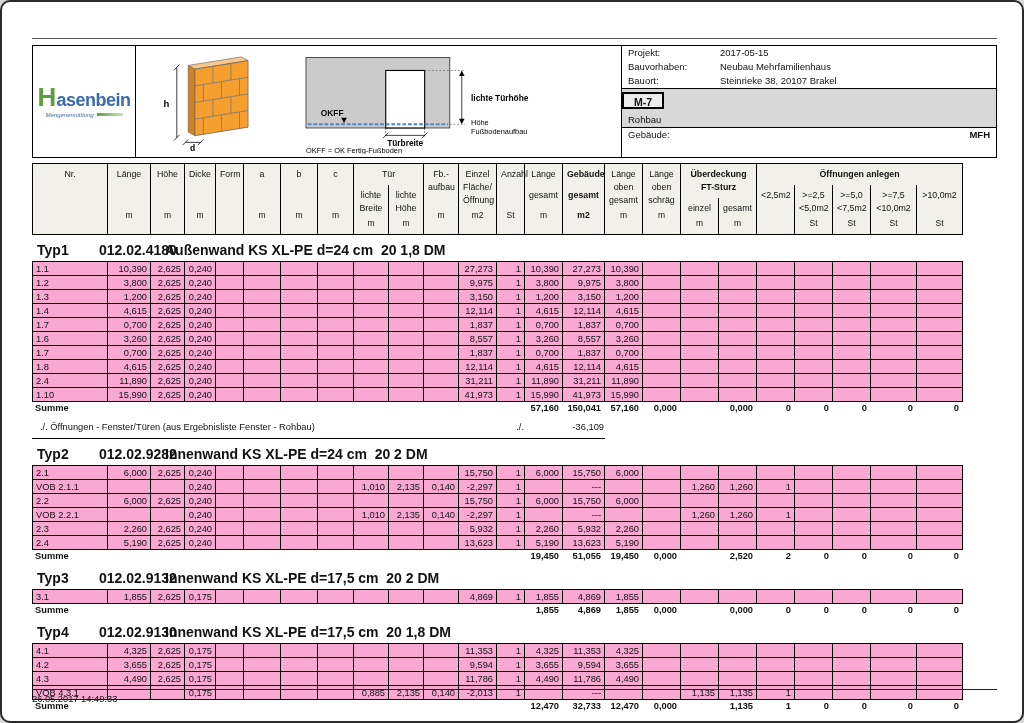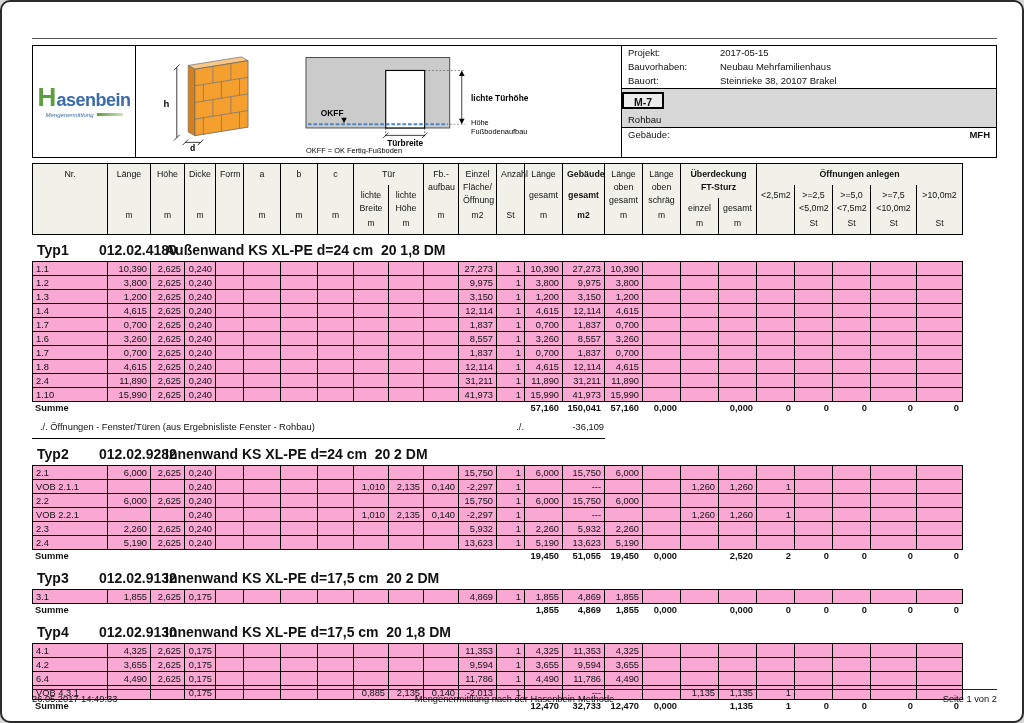--- a/index.html
+++ b/index.html
@@ -1183,21 +1183,21 @@
                 <td class="cr"></td>
                 <td class="cr"></td>
                 <td class="cr"></td>
                 <td class="cr"></td>
                 <td class="cr"></td>
                 <td class="cr"></td>
                 <td class="cr"></td>
                 <td class="cr"></td>
               </tr>
               <tr>
-                <td class="cl">6.4</td>
+                <td class="cl">4.3</td>
                 <td class="cr">4,490</td>
                 <td class="cr">2,625</td>
                 <td class="cr">0,175</td>
                 <td class="cr"></td>
                 <td class="cr"></td>
                 <td class="cr"></td>
                 <td class="cr"></td>
                 <td class="cr"></td>
                 <td class="cr"></td>
                 <td class="cr"></td>
@@ -1298,16 +1298,14 @@
                 <td class="cr">0</td>
               </tr>
             </tbody>
           </table>
         </div>
       </div>
   </div>
 
   <div class="footer">
     <span class="f-left">26.05.2017 14:49:33</span>
-    <span class="f-center">Mengenermittlung nach der Hasenbein-Methode</span>
-    <span class="f-right">Seite 1 von 2</span>
   </div>
 </div>
 
 </body></html>

